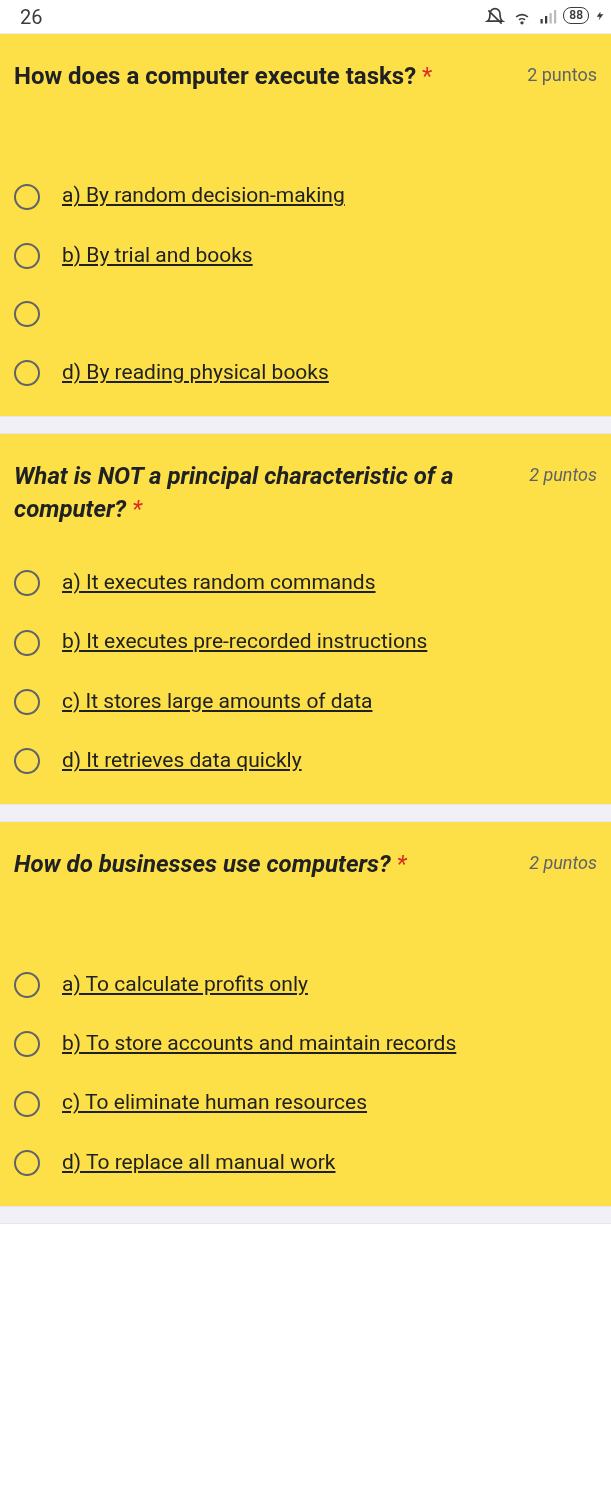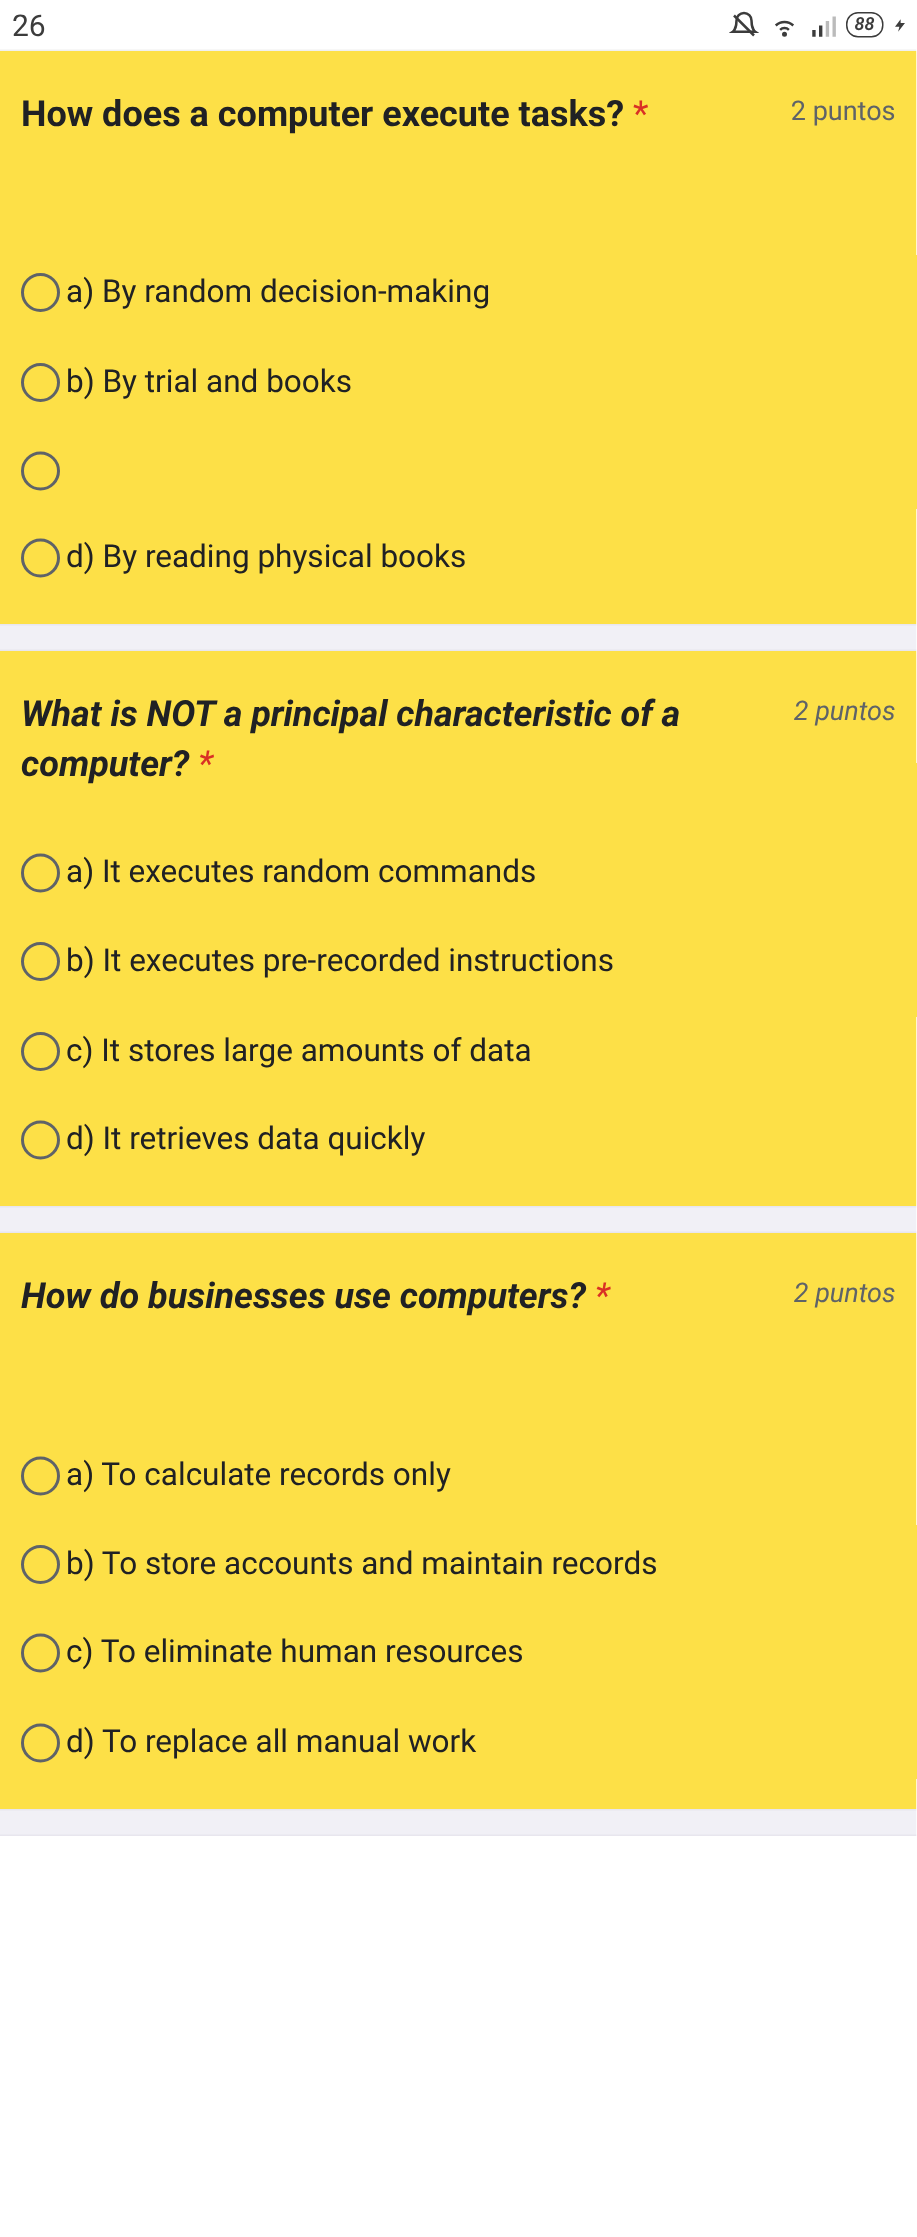--- a/index.html
+++ b/index.html
@@ -7,30 +7,29 @@
     font-family: Roboto, Arial, sans-serif;
     background: #fff;
     width: 611px;
     color: #202124;
   }
   .status-bar {
     height: 34px;
     display: flex;
     align-items: center;
     justify-content: space-between;
-    padding: 0 6px 0 8px;
+    padding: 0 6px 0 20px;
     font-size: 20px;
     color: #3c3c3c;
     border-bottom: 1px solid #f0f0f0;
   }
   .status-right {
     display: flex;
-    align-items: center;
+    align-items: flex-start;
     gap: 6px;
-    font-style: italic;
   }
   .status-right svg { display: block; }
   .battery-pill {
     border: 1.5px solid #3c3c3c;
     border-radius: 8px;
     font-size: 12px;
     padding: 0 5px;
     line-height: 15px;
     font-weight: 600;
   }
@@ -63,23 +62,24 @@
     color: #5f6368;
     font-size: 18px;
     white-space: nowrap;
     padding-top: 4px;
   }
   .options { display: flex; flex-direction: column; gap: 32px; padding-top: 40px;}
   .question-card:first-of-type .options,
   .question-card .options { padding-top: 0; }
   .option {
     display: flex;
-    align-items: flex-start;
-    gap: 4px;
+    align-items: flex-end;
+    gap: 22px;
     cursor: pointer;
+    text-decoration: underline;
   }
   .radio {
     width: 26px;
     height: 26px;
     border: 2.5px solid #5f6368;
     border-radius: 50%;
     flex-shrink: 0;
   }
   .option-label {
     font-size: 21px;
@@ -174,21 +174,21 @@
     </div>
     <div class="separator"></div>
     <div class="question-card">
       <div class="q-header" style="margin-bottom: 90px; font-style: italic;">
         <div class="q-title">How do businesses use computers? <span class="req">*</span></div>
         <div class="q-points">2 puntos</div>
       </div>
       <div class="options">
         <div class="option">
           <div class="radio"></div>
-          <div class="option-label">a) To calculate records only</div>
+          <div class="option-label">a) To calculate profits only</div>
         </div>
         <div class="option">
           <div class="radio"></div>
           <div class="option-label">b) To store accounts and maintain records</div>
         </div>
         <div class="option">
           <div class="radio"></div>
           <div class="option-label">c) To eliminate human resources</div>
         </div>
         <div class="option">

